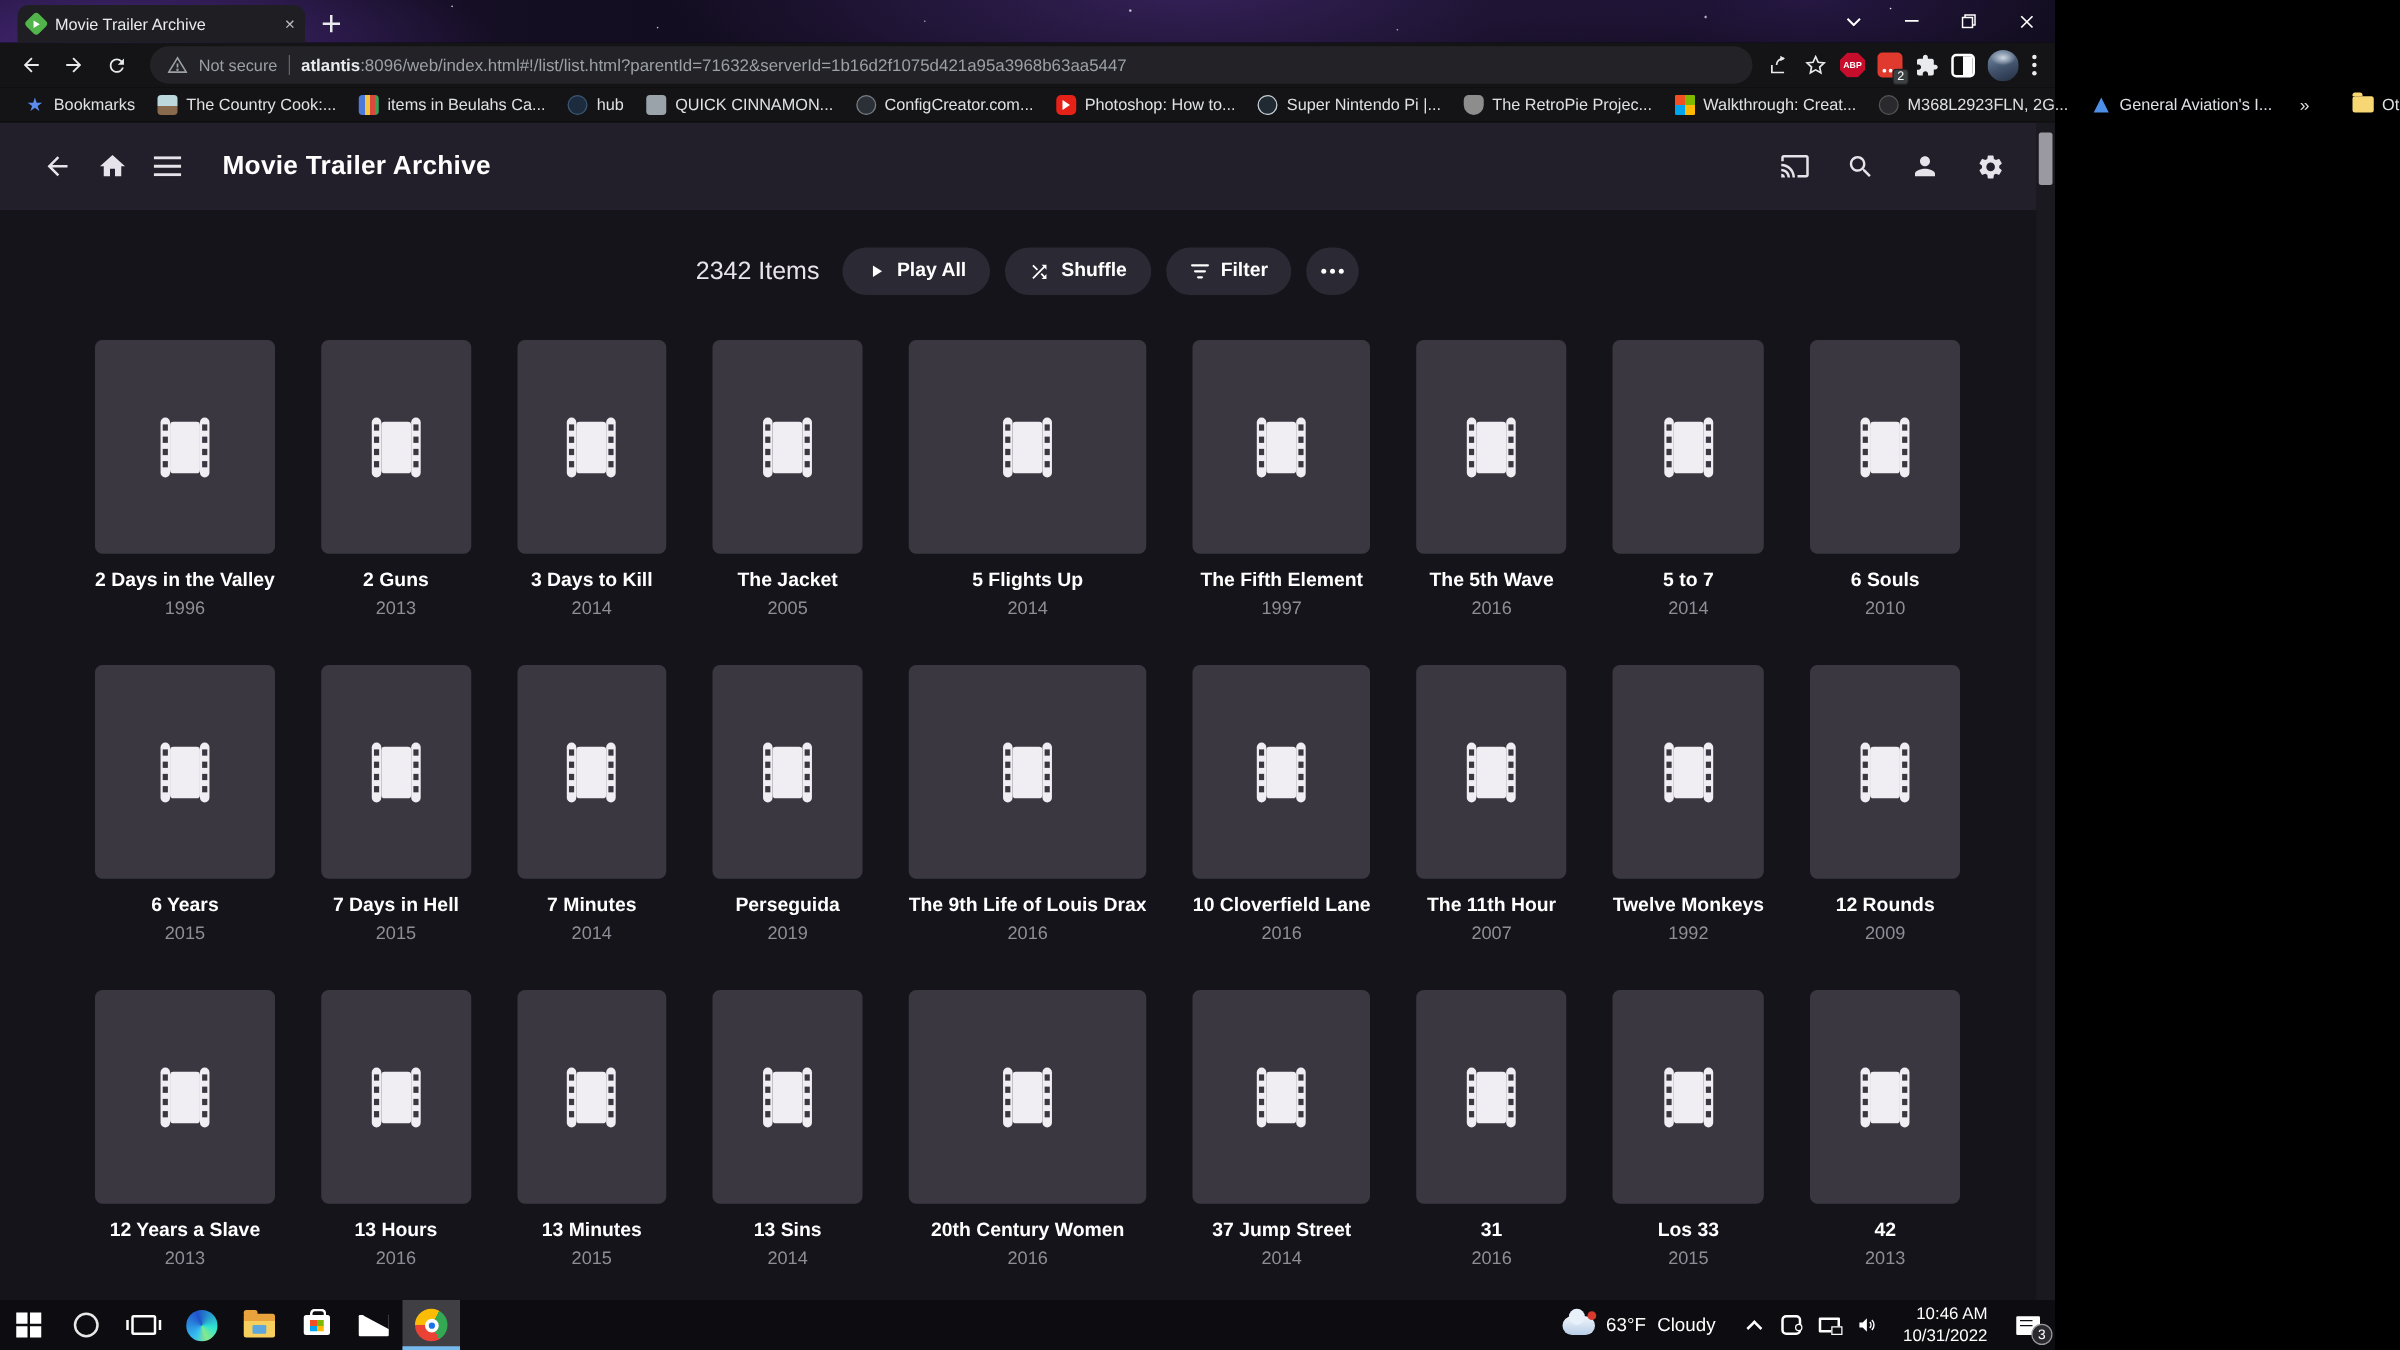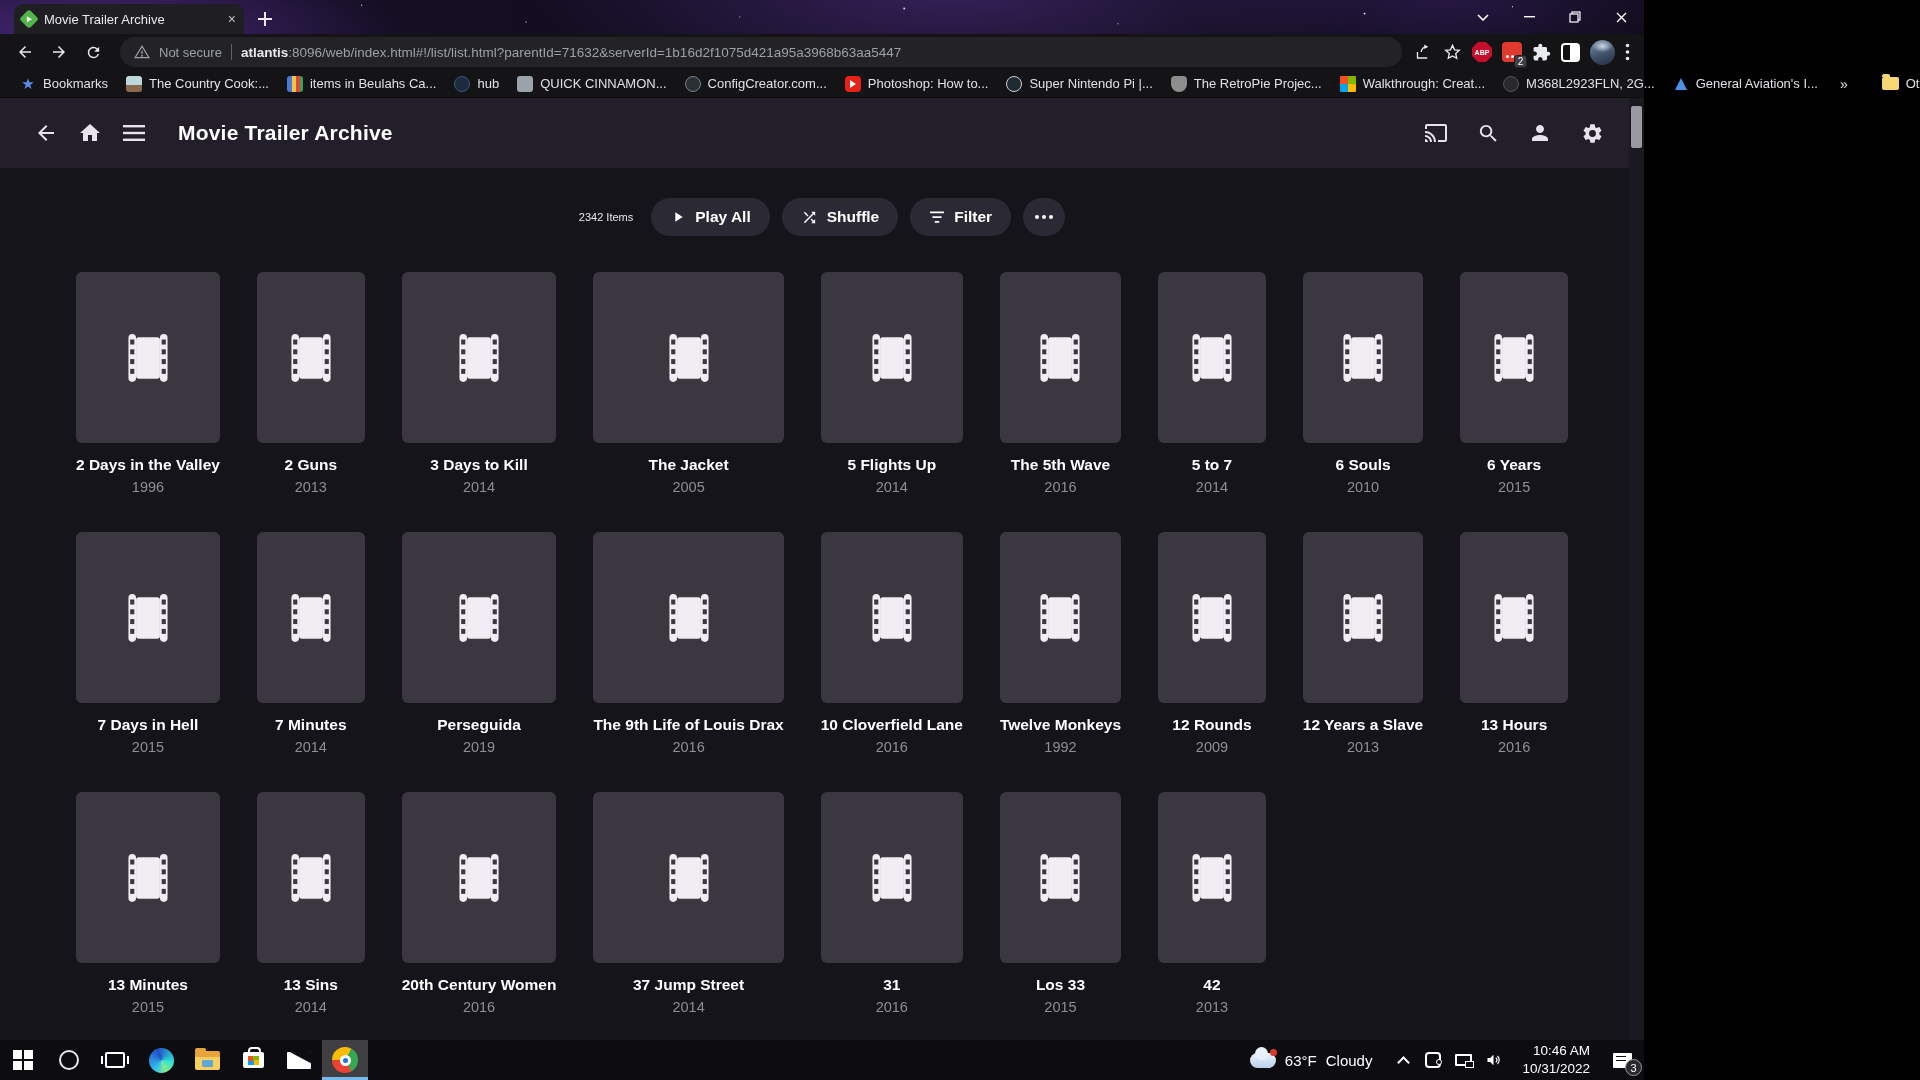--- a/index.html
+++ b/index.html
@@ -80,21 +80,21 @@
   .bi-folder:before{content:"";position:absolute;top:-3px;left:0;width:8px;height:3px;background:#f7d774;border-radius:2px 2px 0 0;}
 
   
   .page{flex:1;background:#16141b;position:relative;overflow:hidden;}
   .app-header{height:70px;display:flex;align-items:center;background:#221f2a;padding:0 30px 0 24px;}
   .hicon{width:44px;height:44px;display:flex;align-items:center;justify-content:center;border-radius:50%;color:#e6e4ea;}
   .app-title{color:#fff;font-size:21px;font-weight:700;margin-left:22px;letter-spacing:.2px;}
   .header-right{margin-left:auto;display:flex;align-items:center;gap:8px;}
 
   .list-toolbar{margin-top:30px;display:flex;align-items:center;justify-content:center;gap:12px;}
-  .items-count{color:#e8e6ec;font-size:11px;margin-right:6px;}
+  .items-count{color:#e8e6ec;font-size:20px;margin-right:6px;}
   .pill{height:38px;background:#2b2933;border-radius:19px;display:flex;align-items:center;gap:9px;
     padding:0 19px;color:#fff;font-size:15.5px;font-weight:700;cursor:pointer;}
   .pill.round{width:42px;padding:0;justify-content:center;}
   .dots3{display:flex;gap:3px;}
   .dots3 s{width:4px;height:4px;border-radius:50%;background:#fff;display:block;}
 
   .grid{margin:36px 76px 0 76px;display:grid;grid-template-columns:repeat(9,1fr);column-gap:19px;row-gap:50px;gap:37px;}
   .card{cursor:pointer;}
   .thumb{height:171px;background:#3a3741;border-radius:6px;display:flex;align-items:center;justify-content:center;color:#f0eef3;}
   .mtitle{margin-top:13px;text-align:center;color:#fff;font-size:15.5px;font-weight:700;white-space:nowrap;overflow:hidden;}
@@ -500,20 +500,41 @@
                 <rect x="32.6" y="6" width="3.8" height="4.6" fill="#3a3741"></rect>
                 <rect x="3.6" y="15" width="3.8" height="4.6" fill="#3a3741"></rect>
                 <rect x="32.6" y="15" width="3.8" height="4.6" fill="#3a3741"></rect>
                 <rect x="3.6" y="24" width="3.8" height="4.6" fill="#3a3741"></rect>
                 <rect x="32.6" y="24" width="3.8" height="4.6" fill="#3a3741"></rect>
                 <rect x="3.6" y="33" width="3.8" height="4.6" fill="#3a3741"></rect>
                 <rect x="32.6" y="33" width="3.8" height="4.6" fill="#3a3741"></rect>
               </svg>
             </span>
           </div>
+          <div class="mtitle">The Fifth Element</div>
+          <div class="myear">1997</div>
+        </div>
+        <div class="card">
+          <div class="thumb">
+            <span>
+              <svg width="44" height="50" viewBox="0 0 40 46">
+                <rect x="9" y="4" width="22" height="38" rx="2.5" fill="currentColor"></rect>
+                <rect x="2" y="1" width="7" height="44" rx="3.5" fill="currentColor"></rect>
+                <rect x="31" y="1" width="7" height="44" rx="3.5" fill="currentColor"></rect>
+                <rect x="3.6" y="6" width="3.8" height="4.6" fill="#3a3741"></rect>
+                <rect x="32.6" y="6" width="3.8" height="4.6" fill="#3a3741"></rect>
+                <rect x="3.6" y="15" width="3.8" height="4.6" fill="#3a3741"></rect>
+                <rect x="32.6" y="15" width="3.8" height="4.6" fill="#3a3741"></rect>
+                <rect x="3.6" y="24" width="3.8" height="4.6" fill="#3a3741"></rect>
+                <rect x="32.6" y="24" width="3.8" height="4.6" fill="#3a3741"></rect>
+                <rect x="3.6" y="33" width="3.8" height="4.6" fill="#3a3741"></rect>
+                <rect x="32.6" y="33" width="3.8" height="4.6" fill="#3a3741"></rect>
+              </svg>
+            </span>
+          </div>
           <div class="mtitle">The 5th Wave</div>
           <div class="myear">2016</div>
         </div>
         <div class="card">
           <div class="thumb">
             <span>
               <svg width="44" height="50" viewBox="0 0 40 46">
                 <rect x="9" y="4" width="22" height="38" rx="2.5" fill="currentColor"></rect>
                 <rect x="2" y="1" width="7" height="44" rx="3.5" fill="currentColor"></rect>
                 <rect x="31" y="1" width="7" height="44" rx="3.5" fill="currentColor"></rect>
@@ -670,20 +691,41 @@
                 <rect x="32.6" y="15" width="3.8" height="4.6" fill="#3a3741"></rect>
                 <rect x="3.6" y="24" width="3.8" height="4.6" fill="#3a3741"></rect>
                 <rect x="32.6" y="24" width="3.8" height="4.6" fill="#3a3741"></rect>
                 <rect x="3.6" y="33" width="3.8" height="4.6" fill="#3a3741"></rect>
                 <rect x="32.6" y="33" width="3.8" height="4.6" fill="#3a3741"></rect>
               </svg>
             </span>
           </div>
           <div class="mtitle">10 Cloverfield Lane</div>
           <div class="myear">2016</div>
+        </div>
+        <div class="card">
+          <div class="thumb">
+            <span>
+              <svg width="44" height="50" viewBox="0 0 40 46">
+                <rect x="9" y="4" width="22" height="38" rx="2.5" fill="currentColor"></rect>
+                <rect x="2" y="1" width="7" height="44" rx="3.5" fill="currentColor"></rect>
+                <rect x="31" y="1" width="7" height="44" rx="3.5" fill="currentColor"></rect>
+                <rect x="3.6" y="6" width="3.8" height="4.6" fill="#3a3741"></rect>
+                <rect x="32.6" y="6" width="3.8" height="4.6" fill="#3a3741"></rect>
+                <rect x="3.6" y="15" width="3.8" height="4.6" fill="#3a3741"></rect>
+                <rect x="32.6" y="15" width="3.8" height="4.6" fill="#3a3741"></rect>
+                <rect x="3.6" y="24" width="3.8" height="4.6" fill="#3a3741"></rect>
+                <rect x="32.6" y="24" width="3.8" height="4.6" fill="#3a3741"></rect>
+                <rect x="3.6" y="33" width="3.8" height="4.6" fill="#3a3741"></rect>
+                <rect x="32.6" y="33" width="3.8" height="4.6" fill="#3a3741"></rect>
+              </svg>
+            </span>
+          </div>
+          <div class="mtitle">The 11th Hour</div>
+          <div class="myear">2007</div>
         </div>
         <div class="card">
           <div class="thumb">
             <span>
               <svg width="44" height="50" viewBox="0 0 40 46">
                 <rect x="9" y="4" width="22" height="38" rx="2.5" fill="currentColor"></rect>
                 <rect x="2" y="1" width="7" height="44" rx="3.5" fill="currentColor"></rect>
                 <rect x="31" y="1" width="7" height="44" rx="3.5" fill="currentColor"></rect>
                 <rect x="3.6" y="6" width="3.8" height="4.6" fill="#3a3741"></rect>
                 <rect x="32.6" y="6" width="3.8" height="4.6" fill="#3a3741"></rect>

